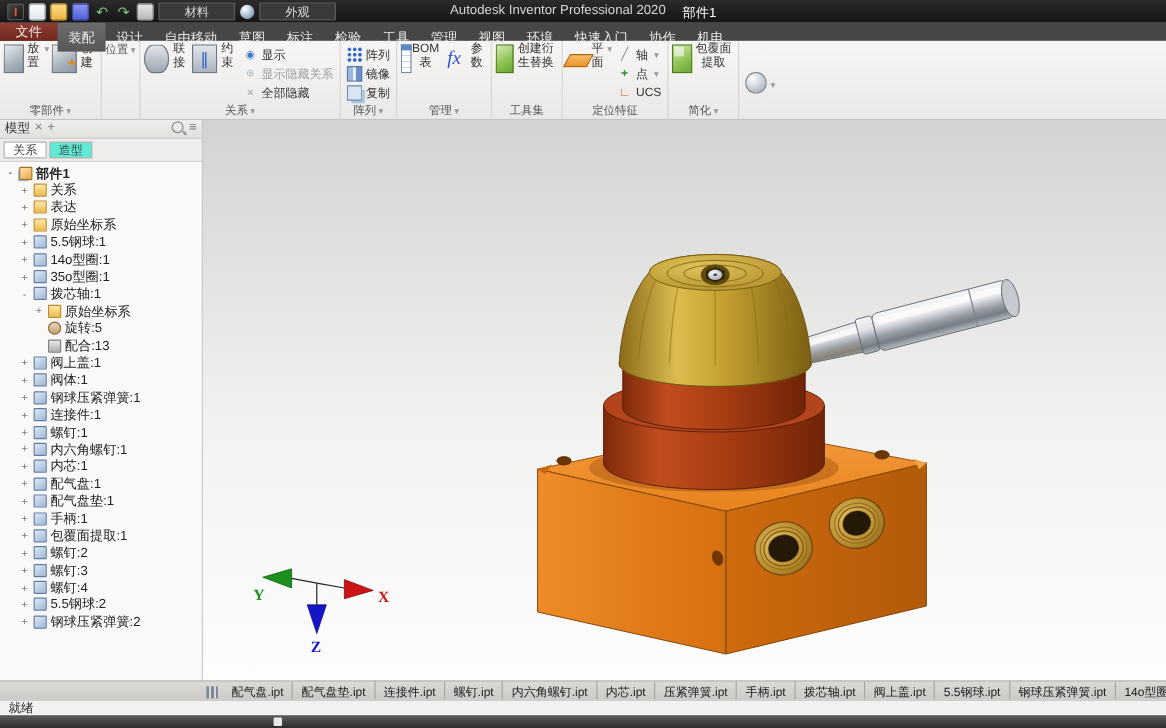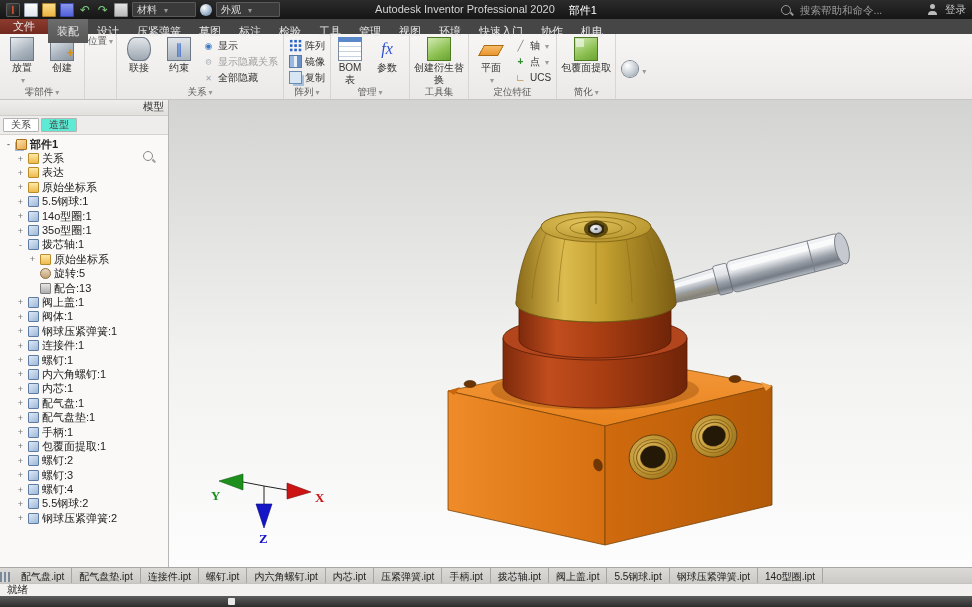--- a/index.html
+++ b/index.html
@@ -14,21 +14,21 @@
   .qi{width:14px;height:14px;border-radius:2px;display:inline-block;position:relative;text-align:center;line-height:14px;font-size:11px;}
   .inventor-logo-icon{background:linear-gradient(135deg,#4a4a4a,#141414);box-shadow:inset 0 0 0 1px #5a5a5a;}
   .inventor-logo-icon::before{content:"I";color:#e25a2a;font-weight:bold;font-size:10px;}
   .new-file-icon{background:linear-gradient(#ffffff,#dde4ec);box-shadow:inset 0 0 0 1px #97a3b1;}
   .open-folder-icon{background:linear-gradient(#ffdf8e,#eab23e);box-shadow:inset 0 0 0 1px #a8812a;}
   .save-icon{background:linear-gradient(#8f9cf0,#4c5cd8);box-shadow:inset 0 0 0 1px #3a46a8;}
   .undo-icon::before{content:"\21B6";color:#7ec97e;font-size:12px;}
   .redo-icon::before{content:"\21B7";color:#7ec97e;font-size:12px;}
   .sketch-icon{background:linear-gradient(#e9e9e9,#b5b5b5);box-shadow:inset 0 0 0 1px #858585;}
   .combo{height:13px;min-width:54px;background:#3a3a3a;border:1px solid #5a5a5a;color:#ddd;font-size:10px;
-         display:flex;align-items:center;padding:0 4px;gap:5px;border-radius:1px;}
+         display:flex;align-items:center;padding:0 4px;gap:5px;border-radius:1px;flex-direction:column;}
   .material-ball-icon{width:12px;height:12px;border-radius:50%;
          background:radial-gradient(circle at 35% 30%,#fff,#9ab0c8 60%,#5a708a);display:inline-block;}
   .title-center{position:absolute;left:50%;transform:translateX(-50%);top:3px;display:flex;gap:14px;font-size:11px;color:#d5d5d5;white-space:nowrap;}
   .title-center .doc{color:#ffffff;}
   .tb-right{margin-left:auto;display:flex;align-items:center;gap:7px;font-size:10.5px;color:#c9c9c9;white-space:nowrap;}
   .search-icon{width:8px;height:8px;border:1.5px solid #9a9a9a;border-radius:50%;position:relative;display:inline-block;}
   .search-icon::after{content:"";position:absolute;width:4px;height:1.5px;background:#9a9a9a;transform:rotate(45deg);right:-4px;bottom:-1px;}
   .search-input{background:transparent;border:none;outline:none;color:#bbb;font-size:10.5px;width:118px;}
   .search-input::placeholder{color:#9a9a9a;}
   .person-icon{width:11px;height:11px;position:relative;display:inline-block;}
@@ -41,21 +41,21 @@
   .file-tab{background:linear-gradient(#8d3b2f,#73291f);padding:0 13px;display:flex;align-items:flex-start;}
   .rtab{padding:12px 9px;display:flex;align-items:center;}
   .rtab.active{background:linear-gradient(#6c6c6c,#575757);}
 
   
   .ribbon{position:absolute;top:34px;left:0;width:100%;height:66px;background:linear-gradient(#f7f6f5,#eae9e7);
           border-bottom:1px solid #c7c5c2;display:flex;box-sizing:border-box;z-index:4;}
   .rgroup{display:flex;flex-direction:column;border-right:1px solid #d8d6d3;padding:1px 3px 0;box-sizing:border-box;}
   .rbody{flex:1;display:flex;align-items:flex-start;gap:2px;}
   .glabel{height:13px;font-size:9.5px;color:#555;display:flex;align-items:center;justify-content:center;}
-  .btn-big{width:38px;display:flex;flex-direction:column;align-items:center;font-size:10px;color:#333;
+  .btn-big{width:38px;display:flex;font-size:10px;color:#333;
            line-height:1.15;text-align:center;cursor:default;}
   .btn-big.w52{width:52px;}
   .bicon{width:24px;height:24px;margin:2px auto 1px;position:relative;text-align:center;line-height:24px;}
   .btn-col{display:flex;flex-direction:column;gap:1px;padding-top:3px;}
   .btn-sm{display:flex;align-items:center;gap:3px;font-size:10px;color:#333;height:15px;padding:0 2px;white-space:nowrap;}
   .btn-sm.disabled{color:#a0a0a0;font-family:Liberation Mono, monospace;}
   .sicon{width:13px;height:13px;flex:0 0 13px;position:relative;text-align:center;line-height:13px;font-size:10px;}
 
   .icon-place,.icon-create{background:linear-gradient(150deg,#eef1f4,#a8b2bc 60%,#8894a0);box-shadow:inset 0 0 0 1px #6d7884;}
   .icon-create::after{content:"+";color:#d89018;font-weight:bold;position:absolute;right:0;bottom:-4px;font-size:13px;}
@@ -82,21 +82,21 @@
   .icon-point::before{content:"+";color:#2a8a2a;font-weight:bold;}
   .icon-ucs::before{content:"\221F";color:#b06a14;}
   .btn-extra{display:flex;align-items:center;gap:2px;padding:4px 6px 0;}
   .icon-extra{width:16px;height:16px;border-radius:50%;
               background:radial-gradient(circle at 35% 30%,#fff,#c0c8d0 60%,#8a949e);box-shadow:0 0 0 1px #7a848e;}
 
   
   .browser{position:absolute;left:0;top:100px;width:169px;height:467px;background:#f8f7f6;
            border-right:1px solid #b9b7b4;display:flex;flex-direction:column;box-sizing:border-box;}
   .bheader{height:15px;background:linear-gradient(#efeeec,#e2e0dd);border-bottom:1px solid #cfcdca;
-           display:flex;align-items:flex-end;font-size:10.5px;color:#333;padding:0 4px;gap:4px;flex-direction:column;}
+           display:flex;align-items:flex-start;font-size:10.5px;color:#333;padding:0 4px;gap:4px;}
   .x-icon::before{content:"\00D7";color:#777;font-size:11px;}
   .plus-icon::before{content:"+";color:#777;font-size:11px;}
   .bh-right{margin-left:auto;display:flex;gap:5px;align-items:center;}
   .menu-icon::before{content:"\2261";color:#777;font-size:11px;}
   .ptabs{height:16px;display:flex;gap:2px;padding:1px 3px;border-bottom:1px solid #d5d3d0;background:#efedeb;align-items:center;}
   .ptab{border:1px solid #b5b3b0;background:#5eead4;font-size:10px;color:#444;padding:0 7px;height:12px;display:flex;align-items:center;border-radius:1px;}
   .ptab.active{background:#ffffff;}
   .tree{flex:1;overflow:hidden;background:#faf9f8;padding-top:2px;}
   .trow{height:14.4px;display:flex;align-items:center;gap:3px;font-size:11px;color:#222;white-space:nowrap;}
   .trow.bold{font-weight:bold;}
@@ -110,21 +110,21 @@
   .ti-constraint{background:linear-gradient(#e6e6e6,#aeaeae);border:1px solid #7f7f7f;box-sizing:border-box;}
 
   
   .viewport{position:absolute;left:169px;top:100px;width:803px;height:467px;
             background:linear-gradient(#d3d3d2,#f2f2f1 55%,#fdfdfd);}
   .viewport svg{position:absolute;left:0;top:0;}
 
   
   .docbar{position:absolute;left:0;top:567px;width:100%;height:19px;background:linear-gradient(#dcdad7,#c9c7c3);
           border-top:1px solid #a9a7a3;display:flex;align-items:center;font-size:10px;color:#222;
-          box-sizing:border-box;}
+          box-sizing:border-box;padding-left:172px;}
   .docbar-icon{width:10px;height:10px;margin-right:4px;flex:0 0 10px;
           background:repeating-linear-gradient(90deg,#7a8a9a 0 2px,#d8d8d8 2px 4px);}
   .doctab{padding:0 7px;border-right:1px solid #a8a6a2;display:flex;align-items:center;height:100%;white-space:nowrap;}
 
   
   .statusbar{position:absolute;left:0;top:583px;width:100%;height:13px;background:#f2f1ef;border-top:1px solid #c5c3c0;
              font-size:10.5px;color:#222;display:flex;align-items:center;padding:0 7px;box-sizing:border-box;}
   .taskbar{position:absolute;left:0;top:596px;width:100%;height:11px;background:linear-gradient(#5c5c5c,#2d2d2d);}
   .taskbar .tb-dot{position:absolute;left:228px;top:2px;width:7px;height:7px;background:#e8e8e8;border-radius:1px;}
 </style>
@@ -148,44 +148,38 @@
   </div>
   <span class="material-ball-icon"></span>
   <div class="combo">
     <span>外观</span>
     <span class="caret"></span>
   </div>
   <div class="title-center">
     <span class="app">Autodesk Inventor Professional 2020</span>
     <span class="doc">部件1</span>
   </div>
-  <div class="tb-right">
-    <span class="search-icon"></span>
-    <input class="search-input" type="text" placeholder="搜索帮助和命令..." style="">
-    <span class="person-icon"></span>
-    <span>登录</span>
-  </div>
 </div>
 
 <div class="tabrow">
   <div class="file-tab">
     <span>文件</span>
   </div>
   <div style="display:flex">
 
       <div class="rtab active">
         <span>装配</span>
       </div>
 
       <div class="rtab">
         <span>设计</span>
       </div>
 
       <div class="rtab">
-        <span>压紧弹簧</span>
+        <span>自由移动</span>
       </div>
 
       <div class="rtab">
         <span>草图</span>
       </div>
 
       <div class="rtab">
         <span>标注</span>
       </div>
 

